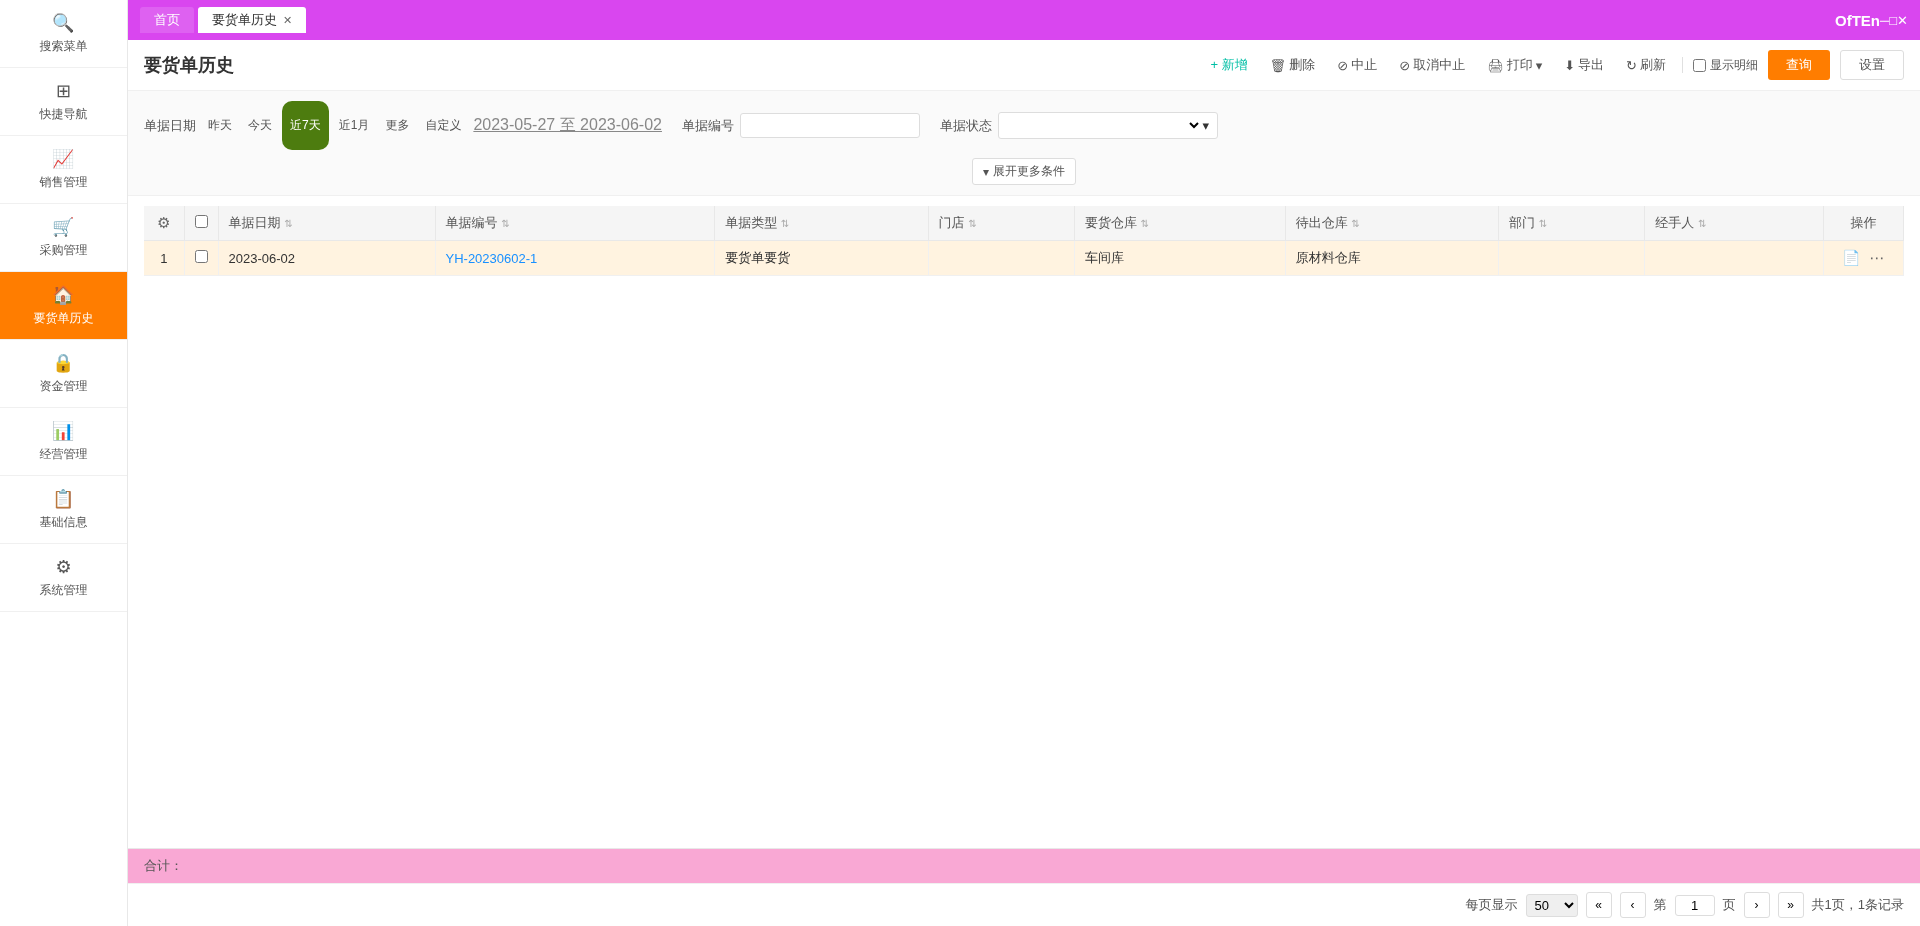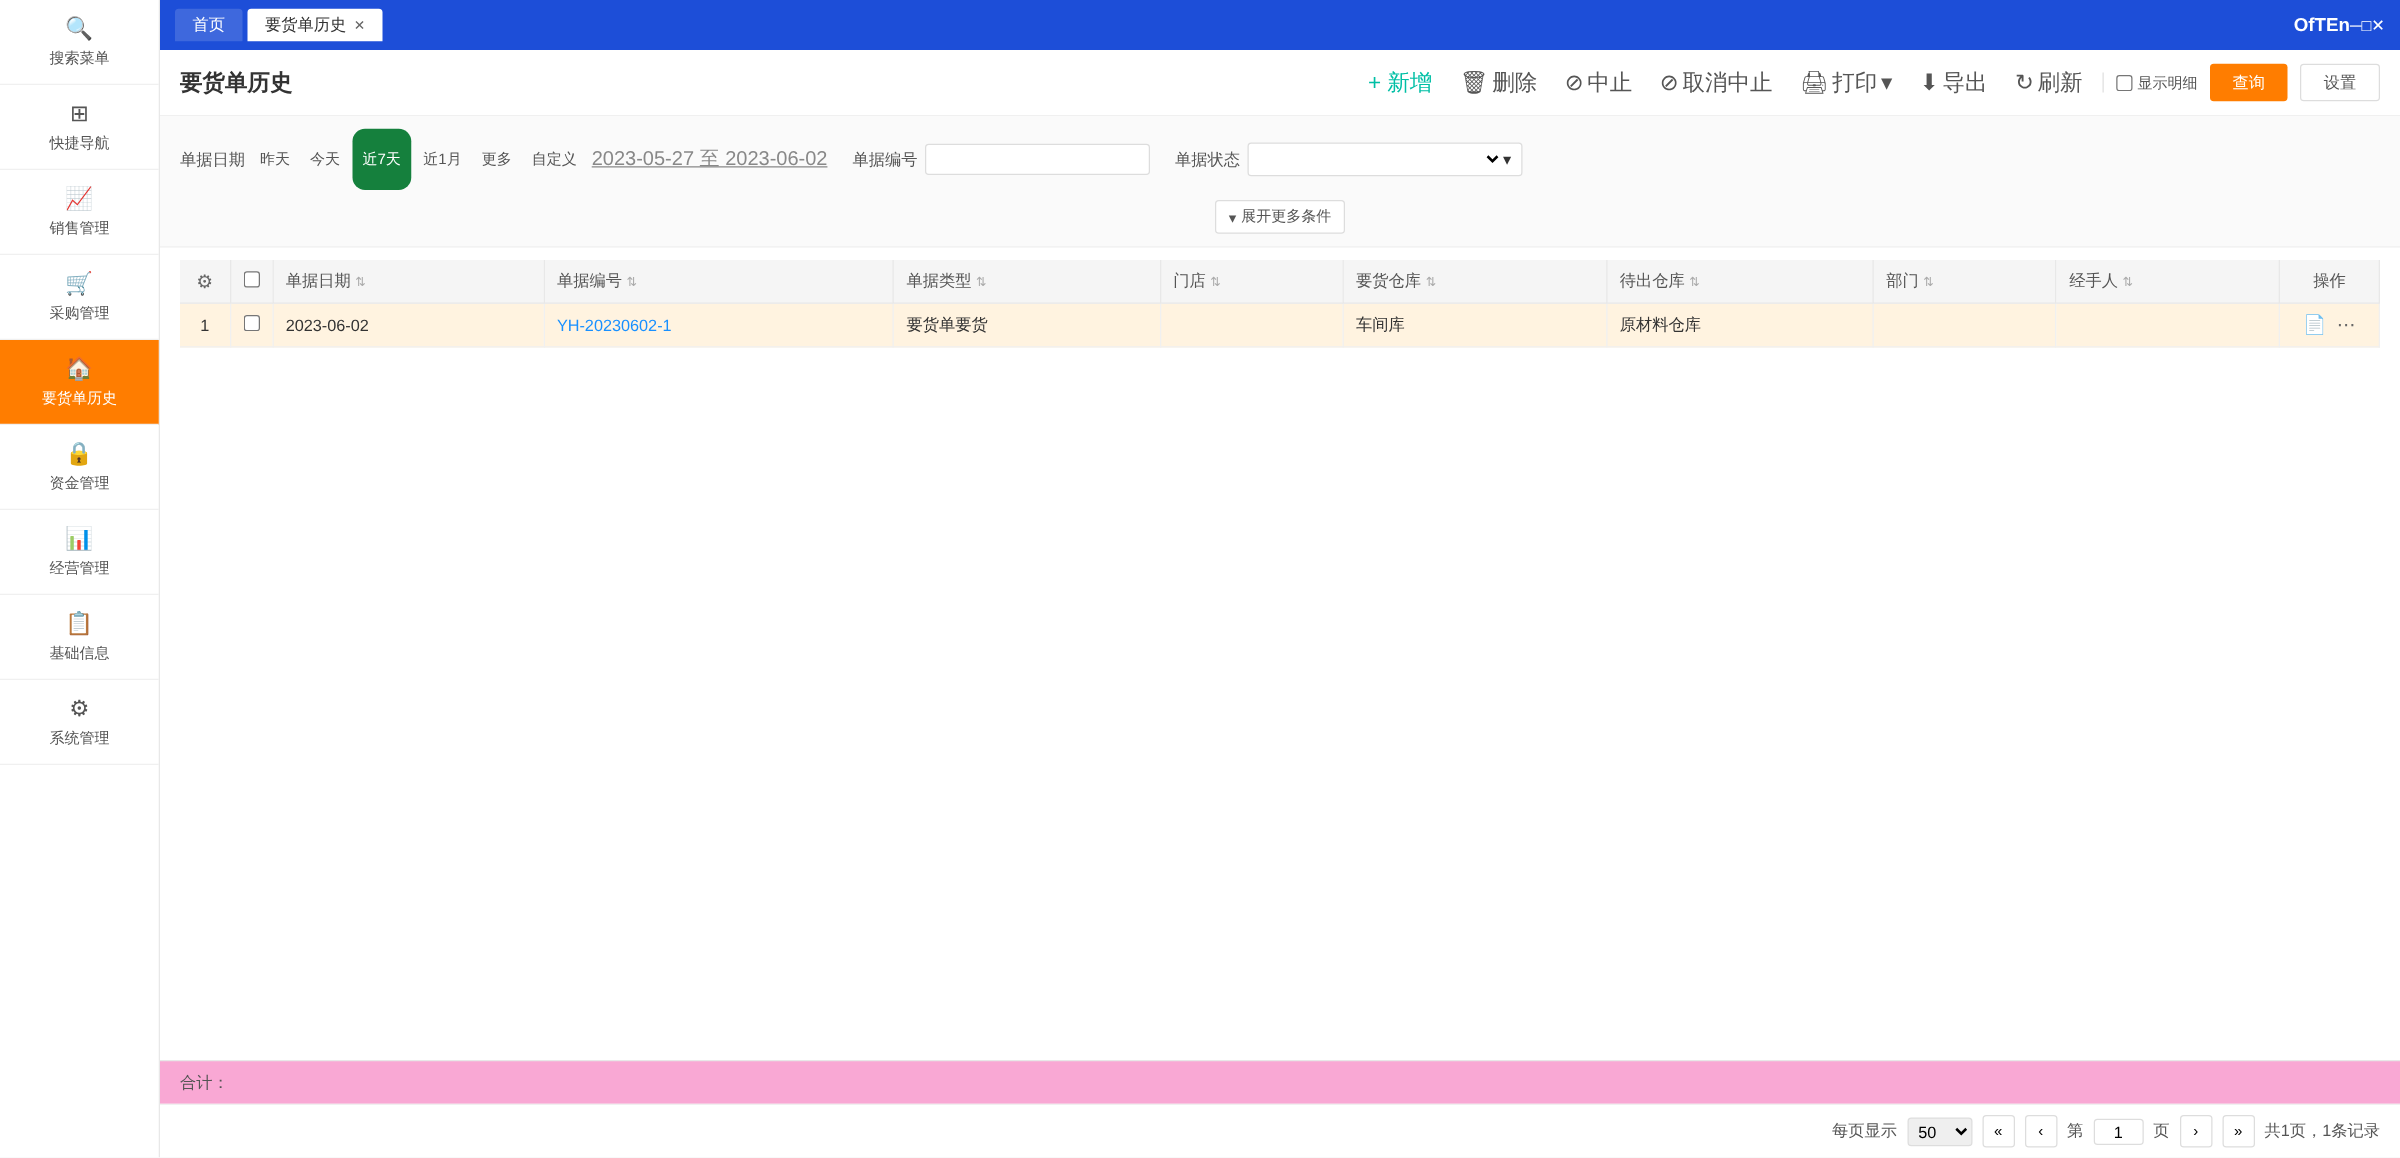--- a/index.html
+++ b/index.html
@@ -31,21 +31,21 @@
     .main {
       flex: 1;
       display: flex;
       flex-direction: column;
       overflow: hidden;
     }
 
     
     .topbar {
       height: 40px;
-      background: #1d4ed8;
+      background: #d946ef;
       display: flex;
       align-items: center;
       padding: 0 12px;
       gap: 4px;
     }
     .topbar-tab {
       padding: 4px 14px;
       border-radius: 3px 3px 0 0;
       font-size: 13px;
       color: #fff;
@@ -90,21 +90,21 @@
       display: flex;
       align-items: center;
       gap: 10px;
     }
     .toolbar-btn {
       display: flex;
       align-items: center;
       gap: 3px;
       cursor: pointer;
       color: #555;
-      font-size: 18px;
+      font-size: 13px;
       padding: 4px 6px;
       border-radius: 3px;
     }
     .toolbar-btn.new { color: #00bfa5; }
     .toolbar-btn.delete { color: #555; }
     .toolbar-btn-divider { width: 1px; height: 16px; background: #e0e0e0; }
     .btn-query {
       background: #ff7d00;
       color: #fff;
       border: none;
@@ -158,21 +158,21 @@
     .date-btn {
       padding: 2px 6px;
       border-radius: 3px;
       cursor: pointer;
       font-size: 12px;
       color: #555;
       background: none;
       border: none;
     }
     .date-btn.active {
-      background: #15803d;
+      background: #4d7c0f;
       color: #fff;
       border-radius: 10px;
       padding: 16px 8px;
     }
     .date-range { font-size: 16px; color: #888; text-decoration: underline; }
     .filter-input {
       border: 1px solid #ddd;
       border-radius: 3px;
       padding: 4px 8px;
       font-size: 13px;

